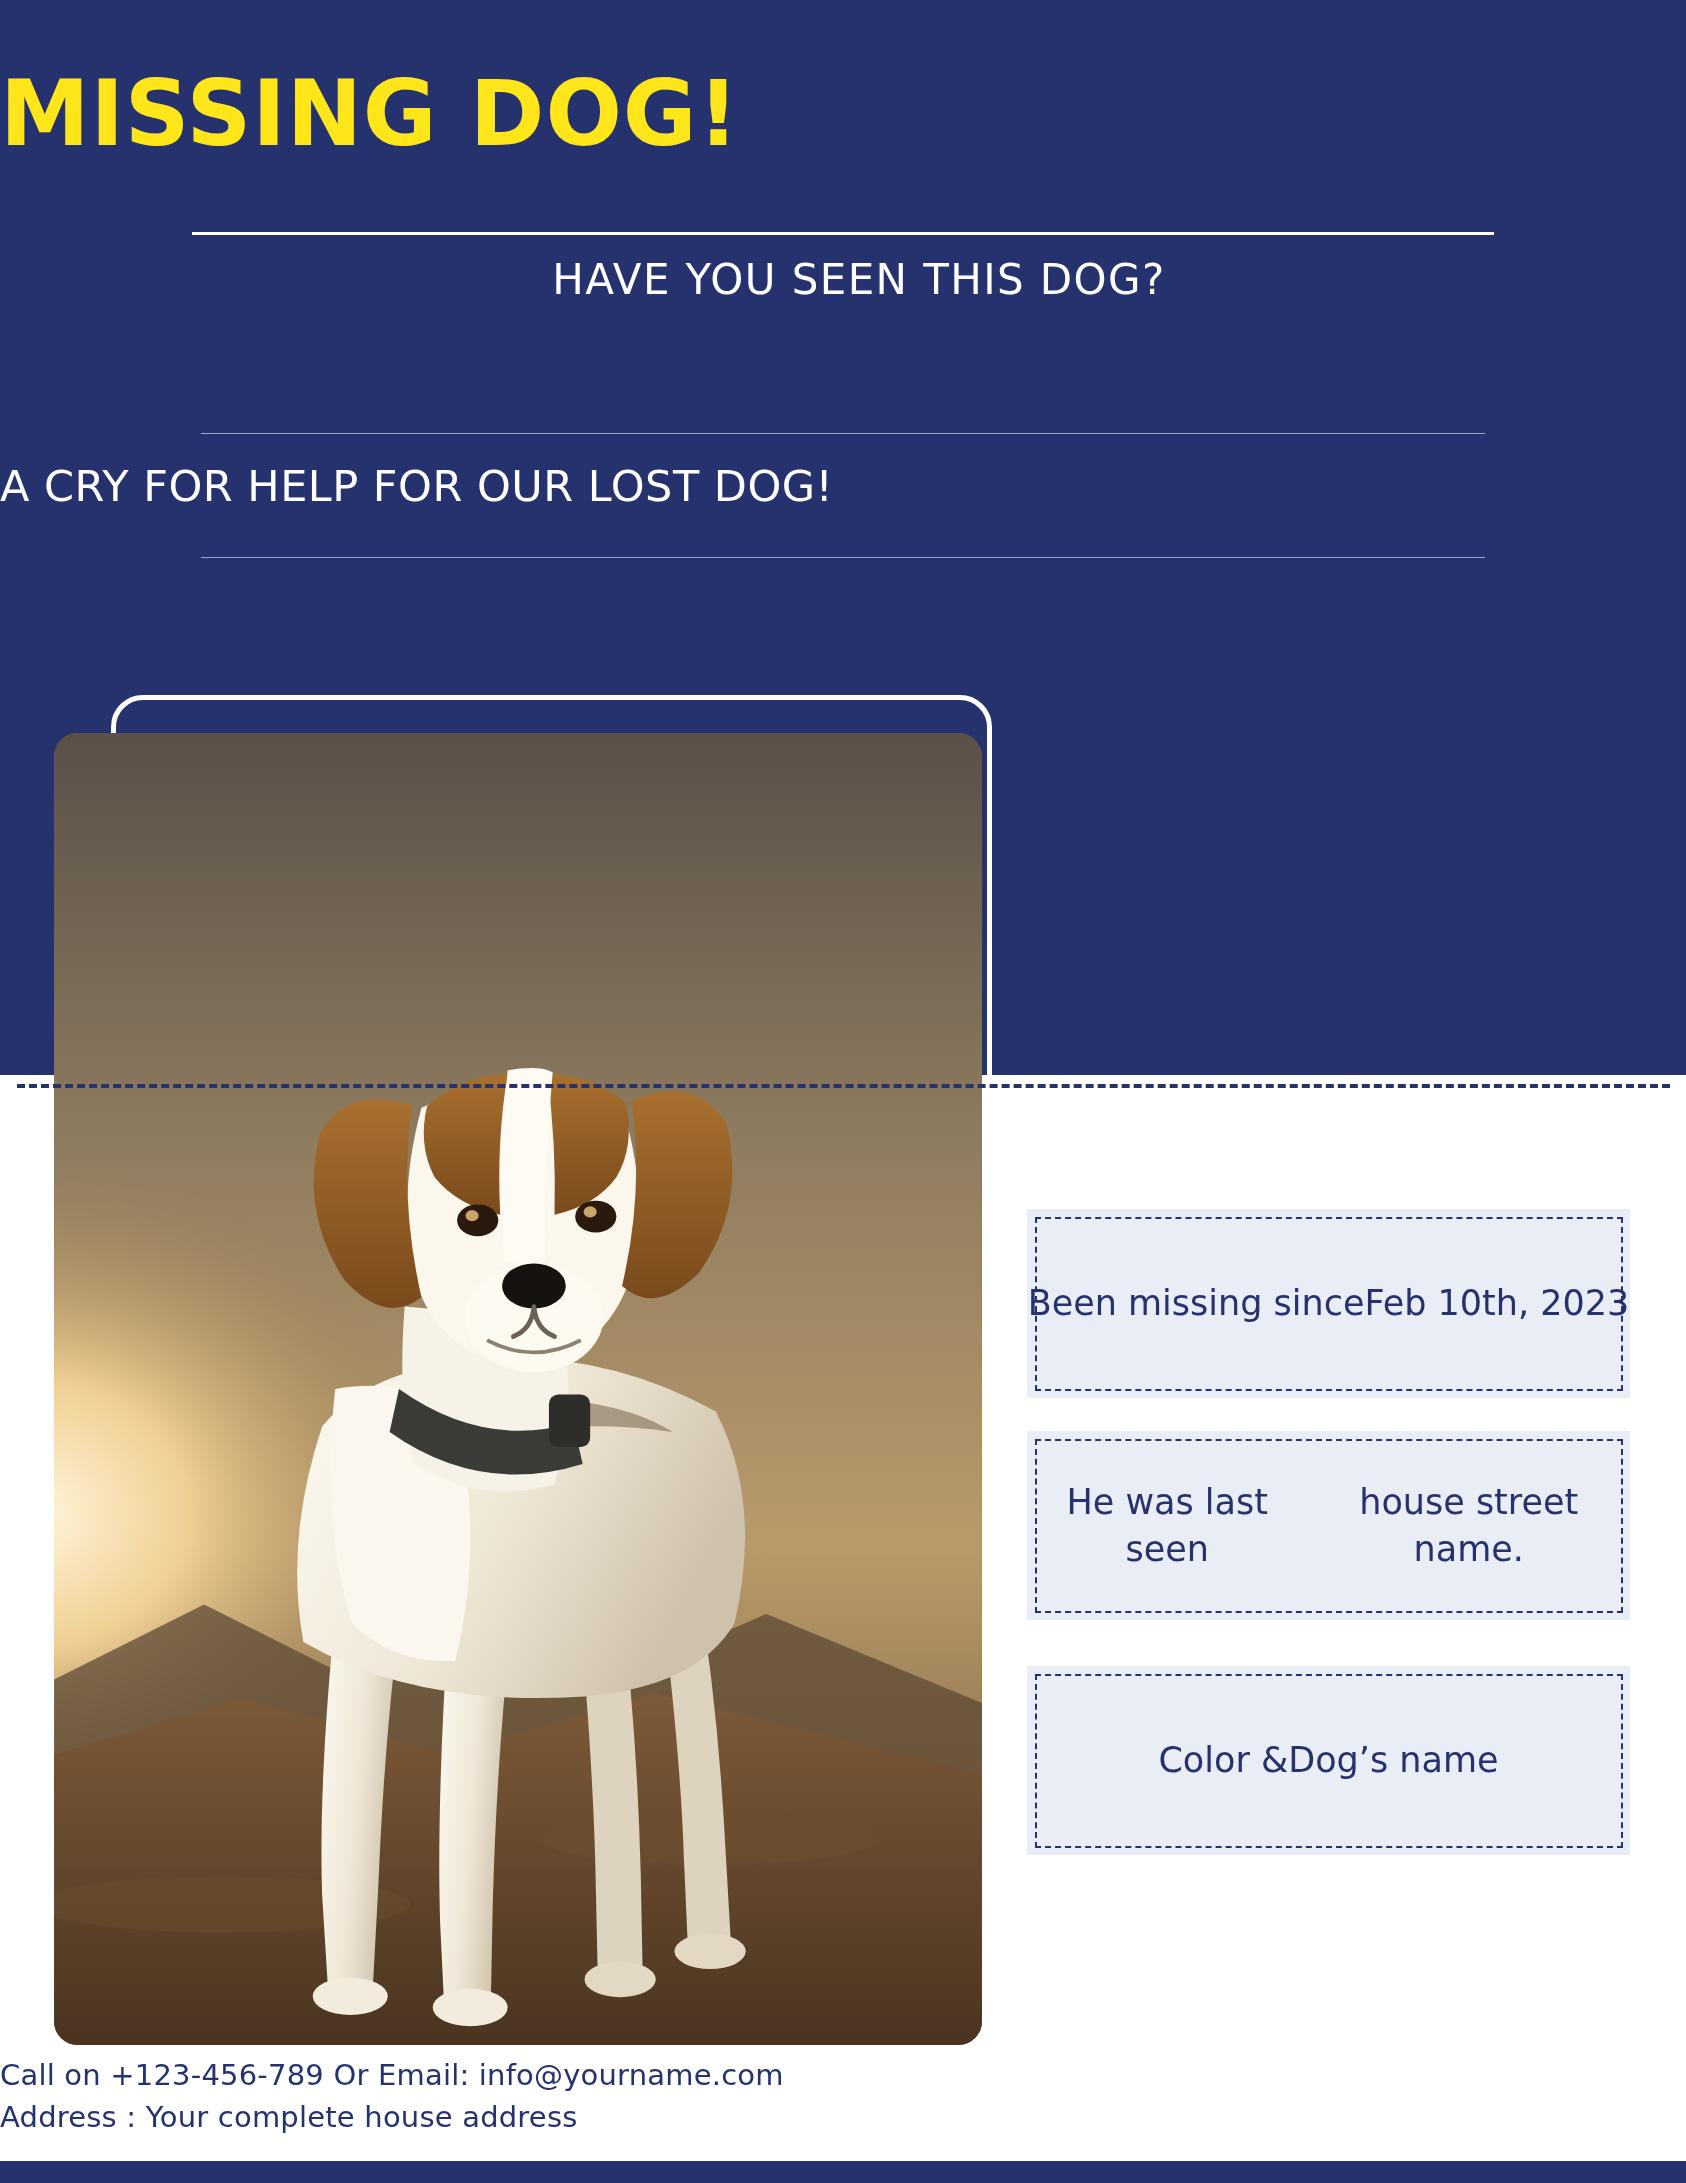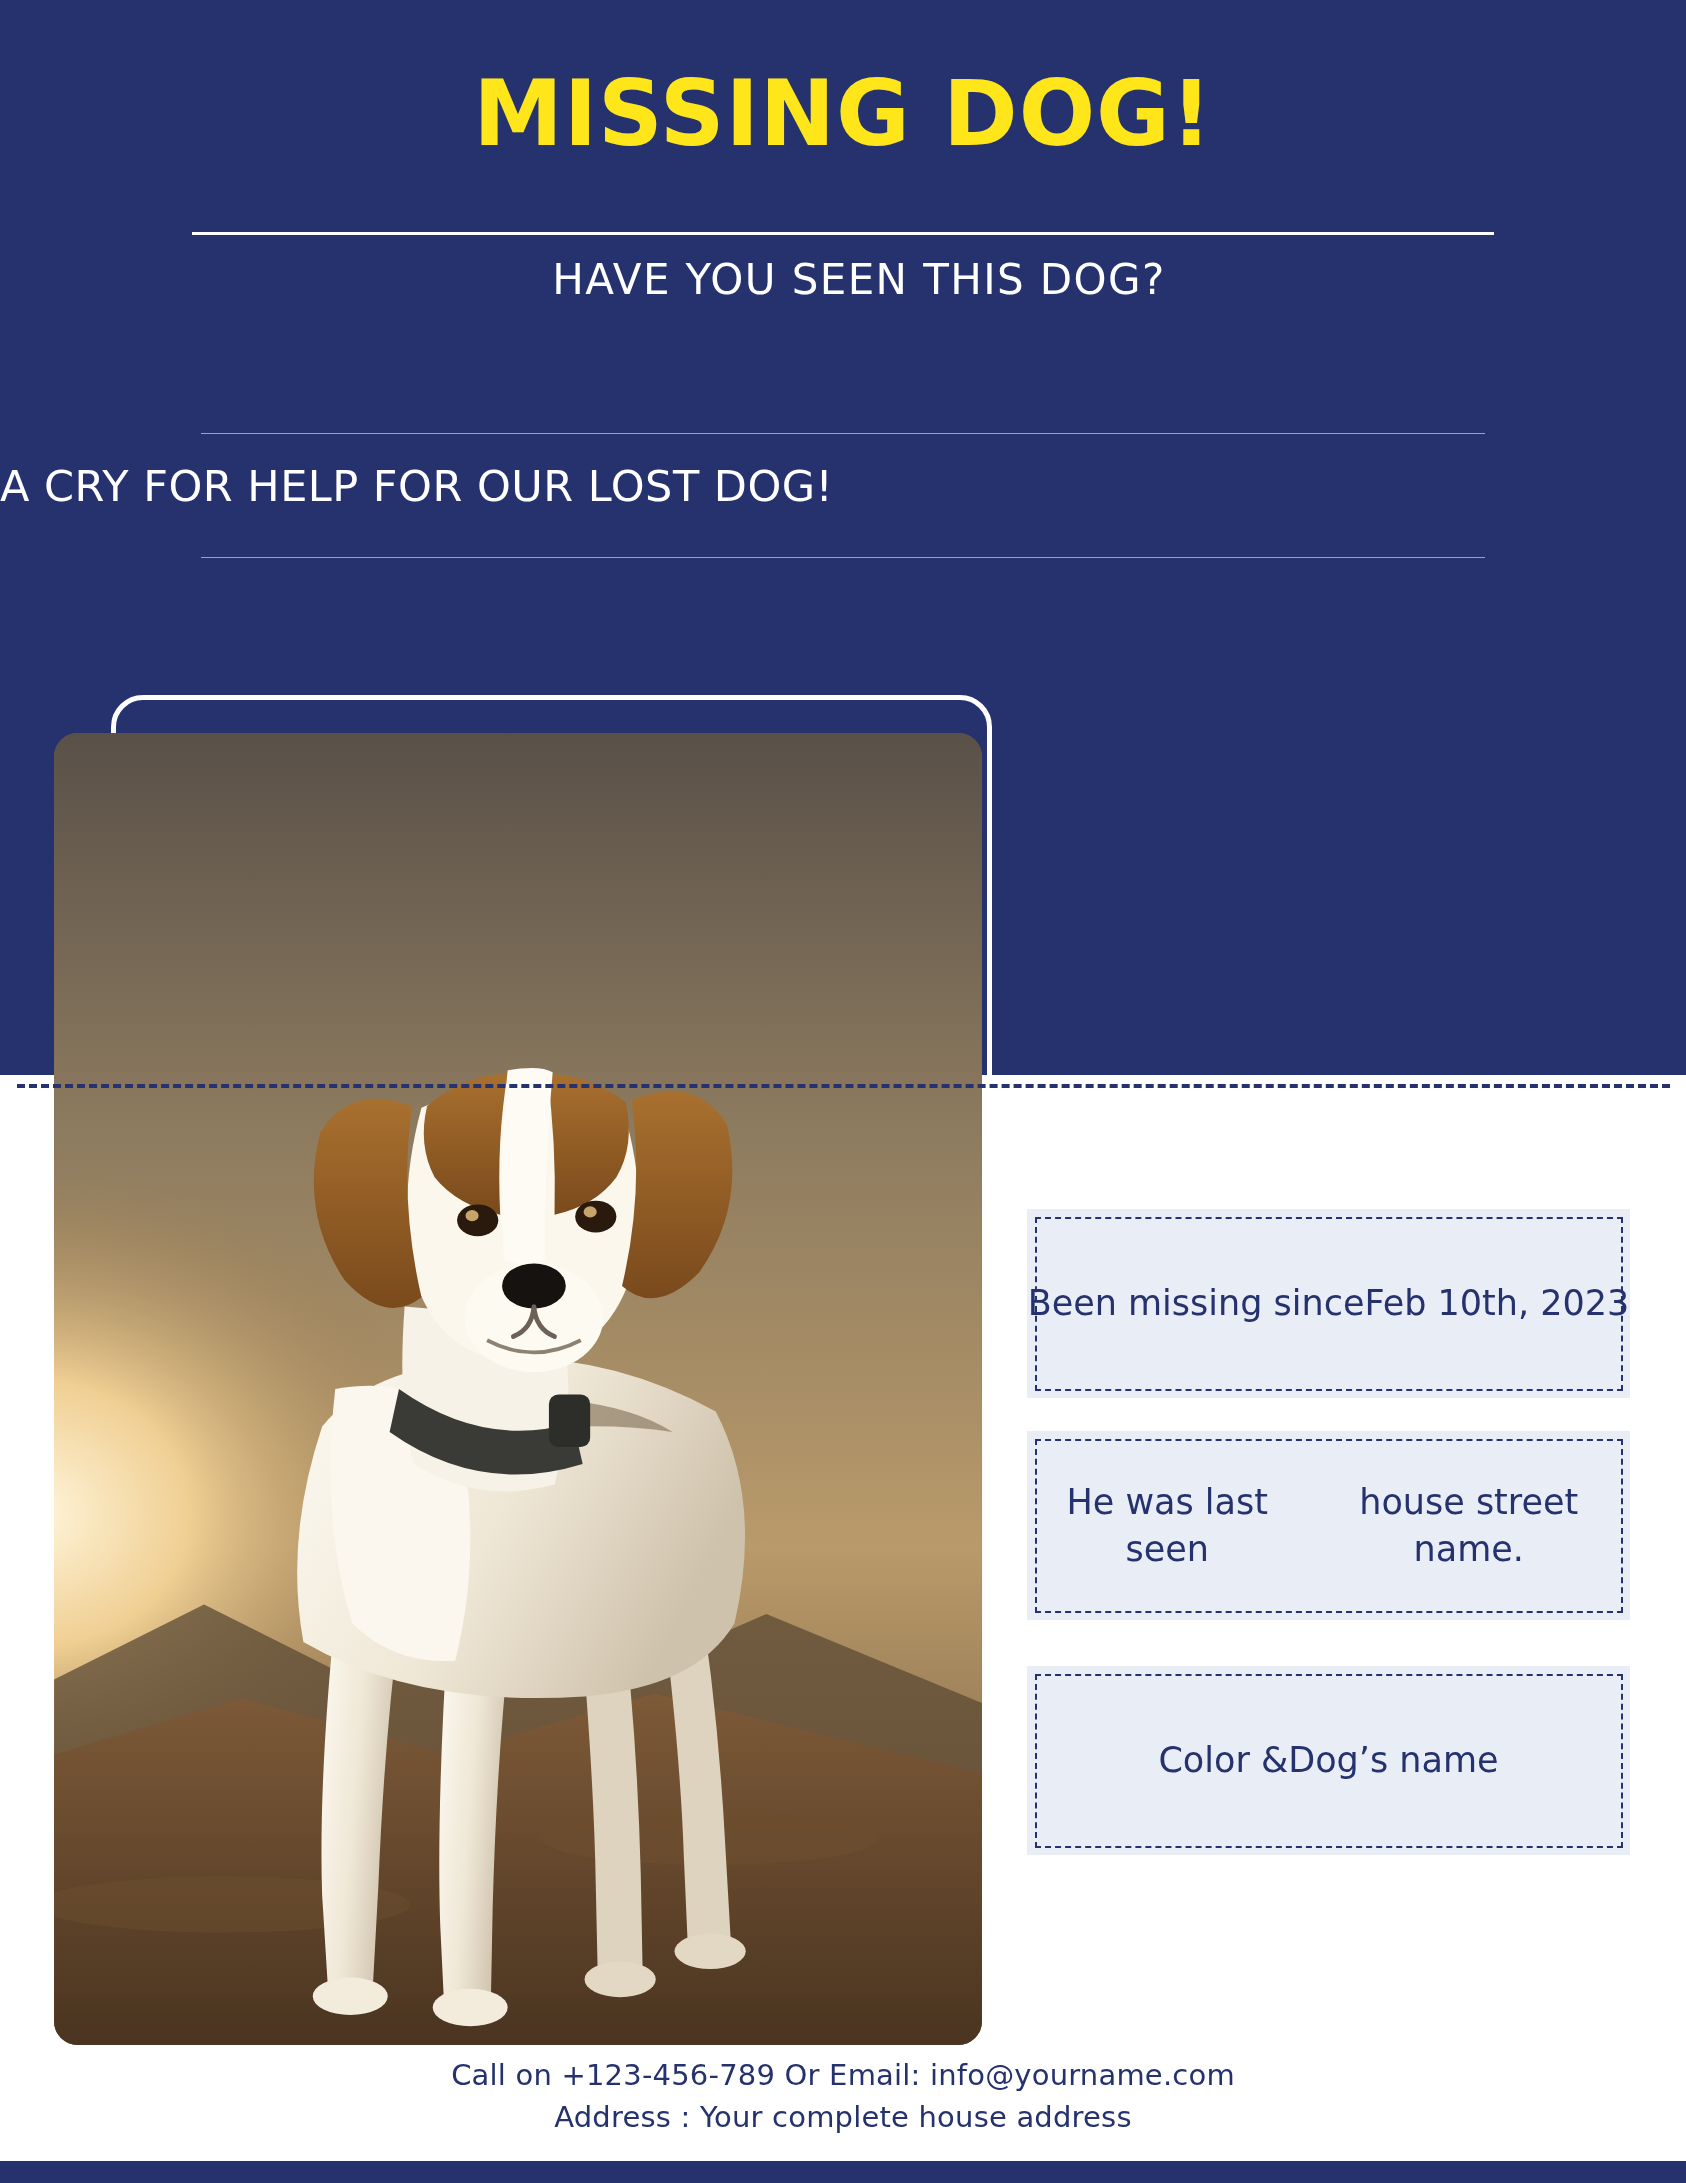--- a/index.html
+++ b/index.html
@@ -30,21 +30,20 @@
     width: 1686px;
     height: 1075px;
     background: #25326e;
   }
 
   .title {
     position: absolute;
     left: 0;
     top: 67px;
     width: 1686px;
-    text-align: center;
     color: #ffe61a;
     font-size: 90px;
     font-weight: bold;
     letter-spacing: 0.9px;
     line-height: 1.05;
   }
 
   .title-rule {
     position: absolute;
     left: 192px;
@@ -189,21 +188,20 @@
   .info-1 { top: 1209px; height: 189px; }
   .info-2 { top: 1431px; height: 189px; }
   .info-3 { top: 1666px; height: 189px; }
 
   
   .footer {
     position: absolute;
     left: 0;
     top: 2054px;
     width: 1686px;
-    text-align: center;
     color: #25326e;
     font-size: 29px;
     line-height: 1.45;
   }
   .footer div { letter-spacing: 0.2px; }
 
   .bottom-bar {
     position: absolute;
     left: 0;
     bottom: 0;

